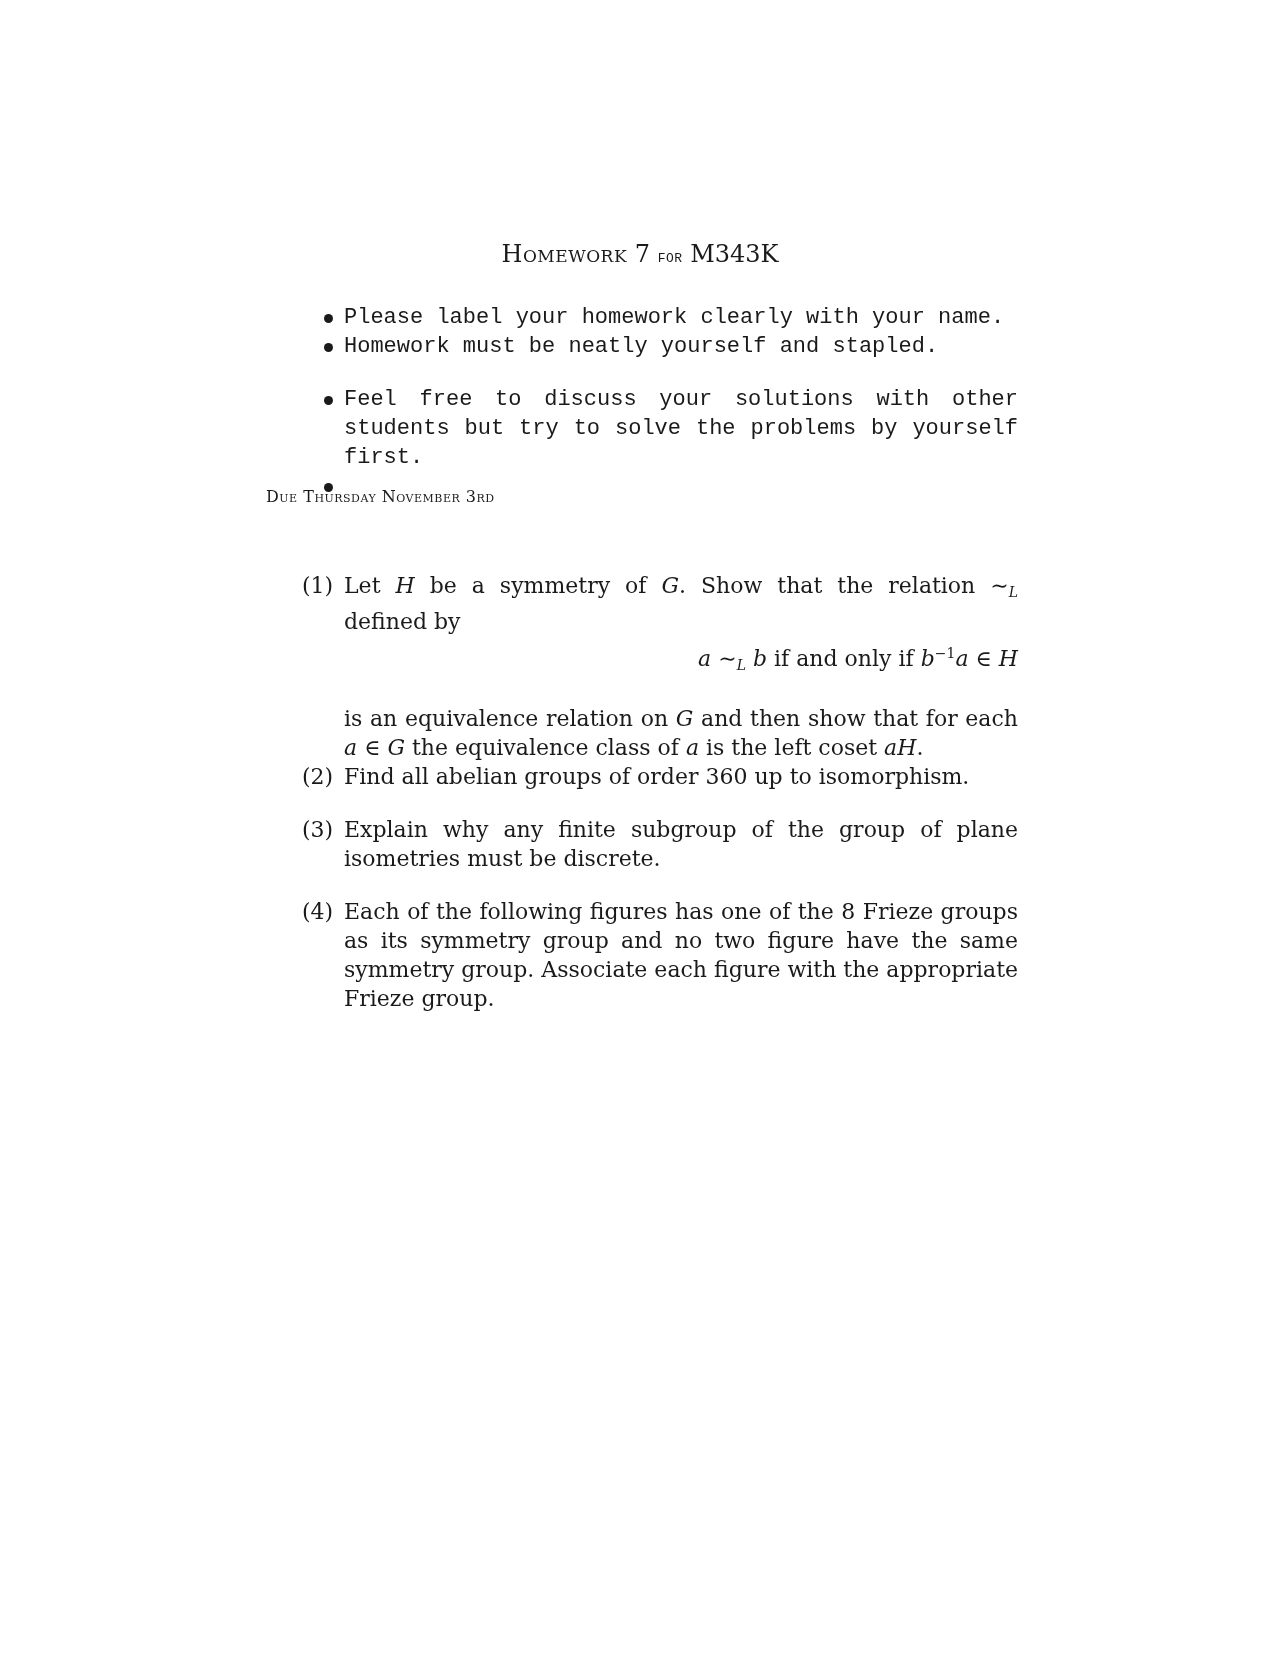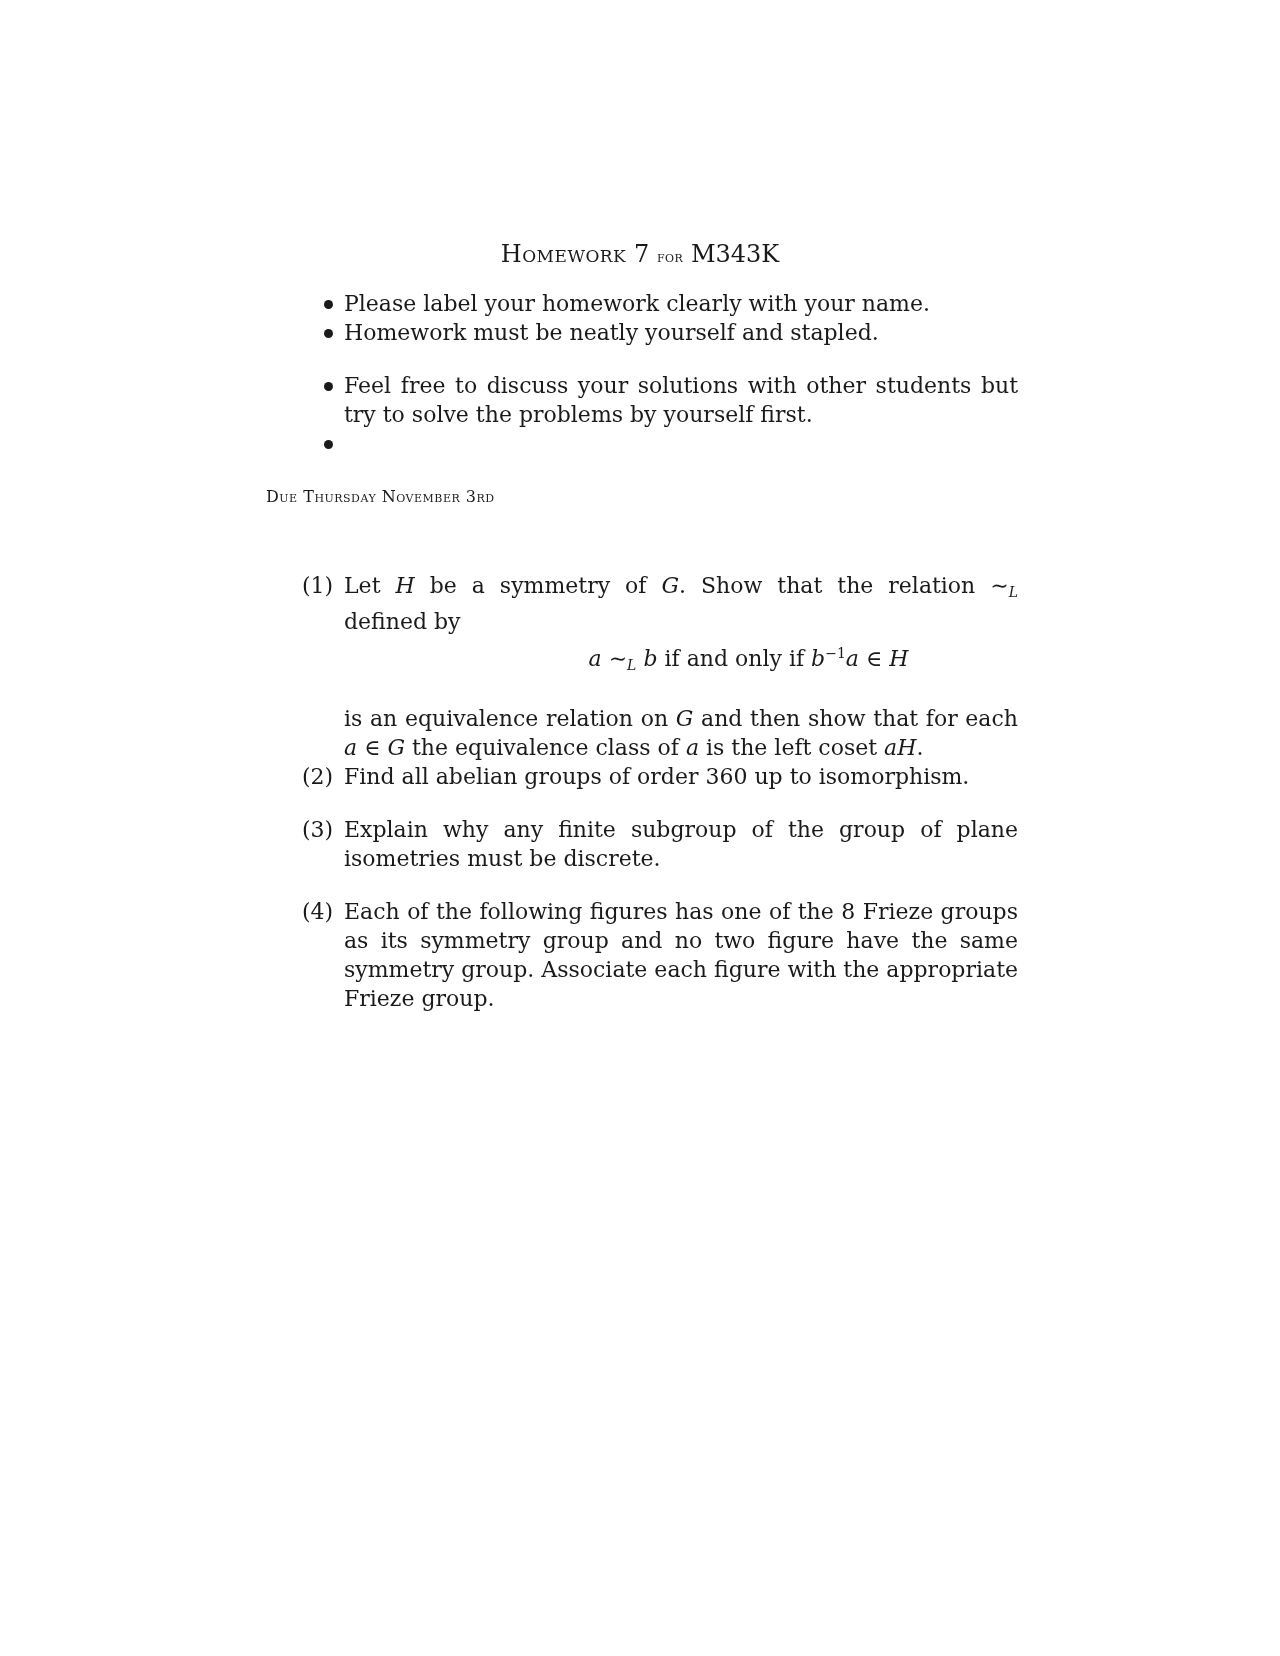--- a/index.html
+++ b/index.html
@@ -1,30 +1,30 @@
 <!DOCTYPE html>
 <html><head>
 <meta charset="utf-8">
 <style>
   html, body { margin: 0; padding: 0; background: #ffffff; }
   body { width: 1280px; height: 1656px; position: relative; overflow: hidden;
          font-family: "DejaVu Serif", "Liberation Serif", serif; color: #1a1a1a; }
   .page { position: absolute; left: 0; top: 0; width: 1280px; height: 1656px; }
   .sc { font-variant: small-caps; letter-spacing: 0.5px; }
   .title { position: absolute; top: 240px; left: 0; width: 1280px; text-align: center; font-size: 24px; }
-  .title .sm { font-size: 15px; }
-  .bullets { position: absolute; left: 318px; top: 289px; width: 700px; font-size: 22px; line-height: 29px; }
+  .title .sm { font-size: 18px; font-family: Liberation Mono, monospace; }
+  .bullets { position: absolute; left: 318px; top: 303px; width: 700px; font-size: 22px; line-height: 29px; font-family: Liberation Mono, monospace; }
   .bullet { position: relative; padding-left: 26px; }
   .bullet .dot { position: absolute; left: 6px; top: 11px; width: 9px; height: 9px; border-radius: 50%; background: #1a1a1a; }
   .due { position: absolute; left: 266px; top: 487px; font-size: 16px; }
   .problems { position: absolute; left: 302px; top: 547px; width: 716px; font-size: 22px; line-height: 29px; }
   .prob { position: relative; padding-left: 42px; }
   .prob .num { position: absolute; left: 0; top: 0; }
   .justify { text-align: justify; text-align-last: left; margin-top: 24px; }
-  .display { text-align: center; padding-left: 135px; margin: 3px 0 3px; }
+  .display { text-align: right; padding-left: 135px; margin: 3px 0 3px; }
   i { font-style: italic; }
   sub { font-size: 14px; vertical-align: -4px; }
   sup { font-size: 14px; vertical-align: 8px; }
 </style>
 </head>
 <body>
 
 <div class="page">
 
   <div class="title">

